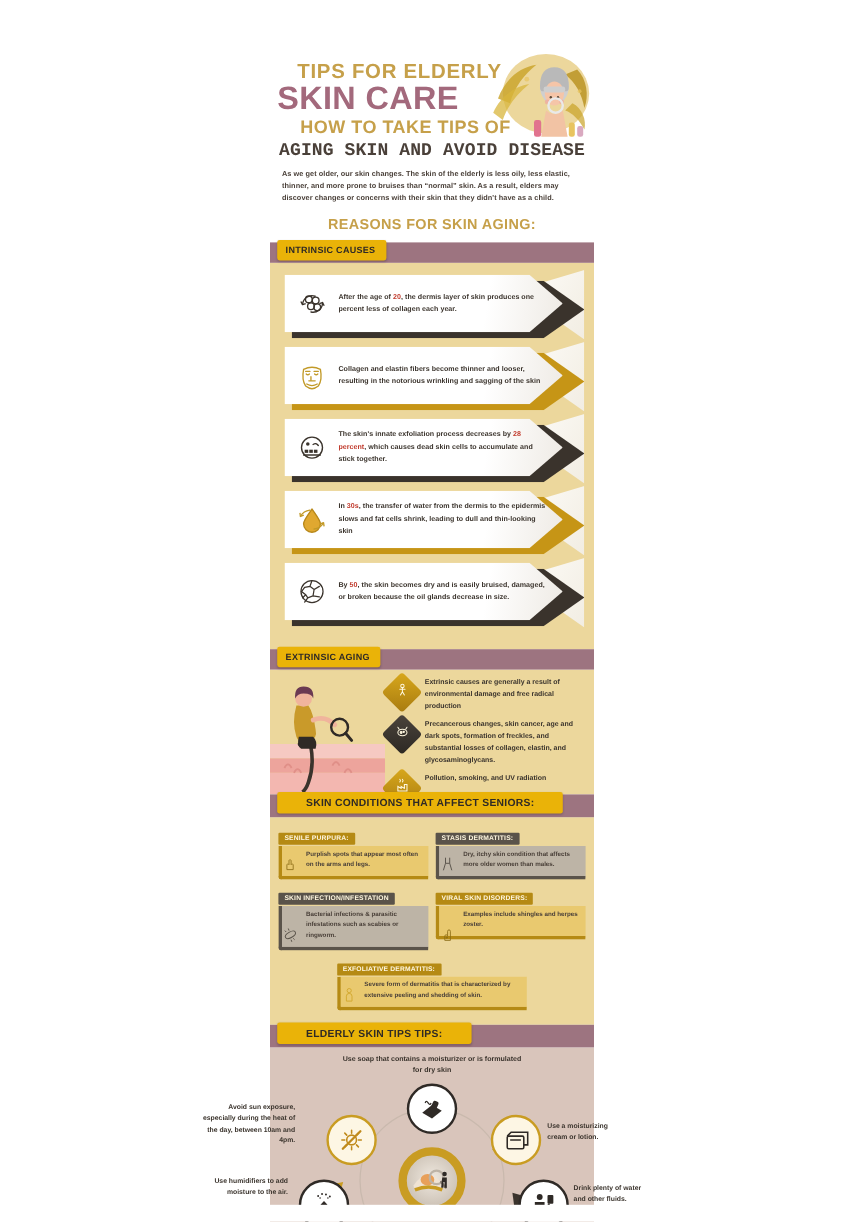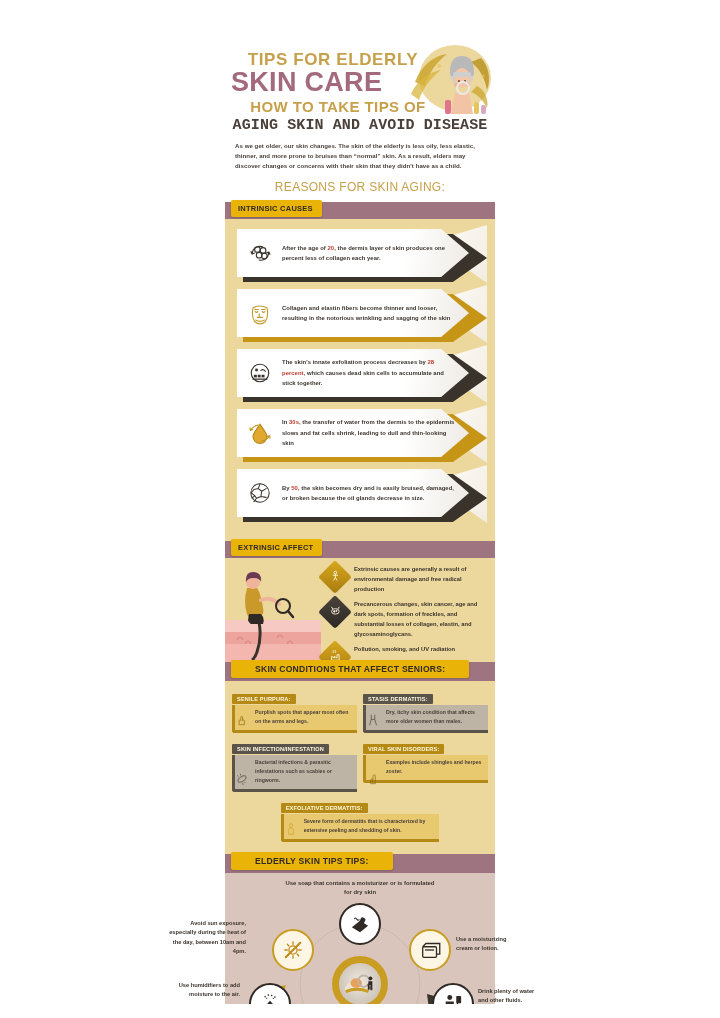--- a/index.html
+++ b/index.html
@@ -35,21 +35,21 @@
   }
   .t4 {
     font-size: 15px; letter-spacing: .1px; color: #4a4039; font-weight: 700;
     text-align: center; margin-top: 2px; font-family: Liberation Mono, monospace;
   }
   .intro {
     font-size: 6.1px; line-height: 1.72; color: #4a4039; font-weight: 700;
     text-align: left; margin: 7px 4px 0 4px; letter-spacing: .05px;
   }
   .reasons {
-    text-align: center; color: #c6a04a; font-weight: 400; font-size: 12px;
+    text-align: center; color: #c6a04a; font-weight: 700; font-size: 12px;
     letter-spacing: .3px; margin-top: 8px; margin-bottom: 4px;
   }
 
   
   .band { position: relative; height: 17px; background: #9d7480; }
   .band .tag {
     position: absolute; left: 6px; top: -2px;
     background: #eab308; color: #2f2a26; font-weight: 700;
     font-size: 7.5px; letter-spacing: .25px;
     padding: 4px 9px 4px 7px; border-radius: 2px;
@@ -294,21 +294,21 @@
         </div>
         <div class="cardtext">
           <span>By </span><span class="hl">50</span><span>, the skin becomes dry and is easily bruised, damaged, or broken because the oil glands decrease in size.</span>
         </div>
       </div>
     </div>
 
   </div>
 
   <div class="band">
-    <div class="tag">EXTRINSIC AFFECT</div>
+    <div class="tag">EXTRINSIC AGING</div>
   </div>
 
   <div class="extrinsic">
     <div class="ex-art">
       <svg viewBox="0 0 96 104" width="96" height="104">
         <rect x="0" y="62" width="96" height="12" fill="#f6c9c2"></rect>
         <rect x="0" y="74" width="96" height="12" fill="#eda49c"></rect>
         <rect x="0" y="86" width="96" height="18" fill="#f3b7b0"></rect>
         <path d="M34 64 q3 16 -2 30 q-2 6 -5 8" stroke="#3a332c" stroke-width="3" fill="none"></path>
         <ellipse cx="30" cy="62" rx="7" ry="3" fill="#3a332c"></ellipse>

